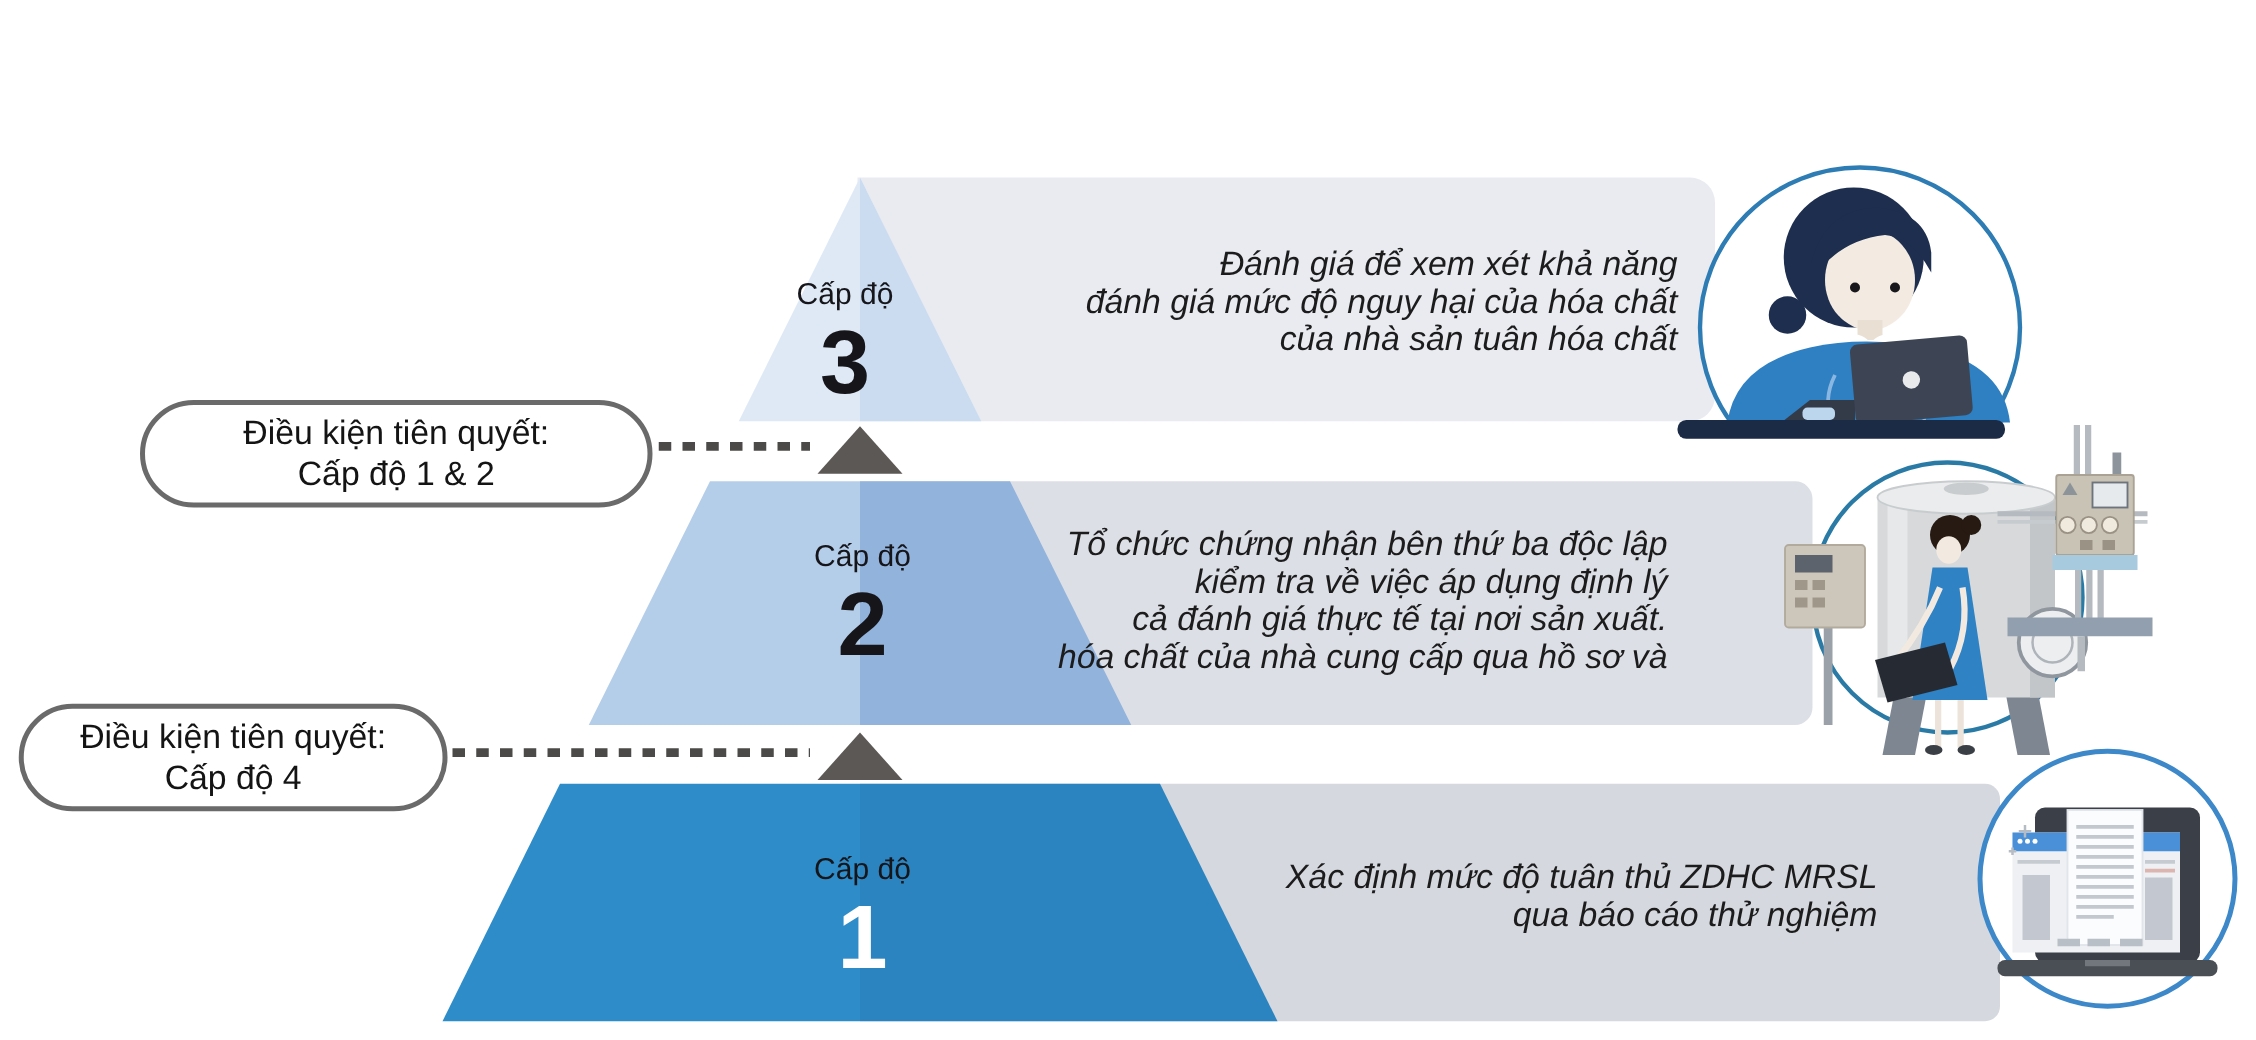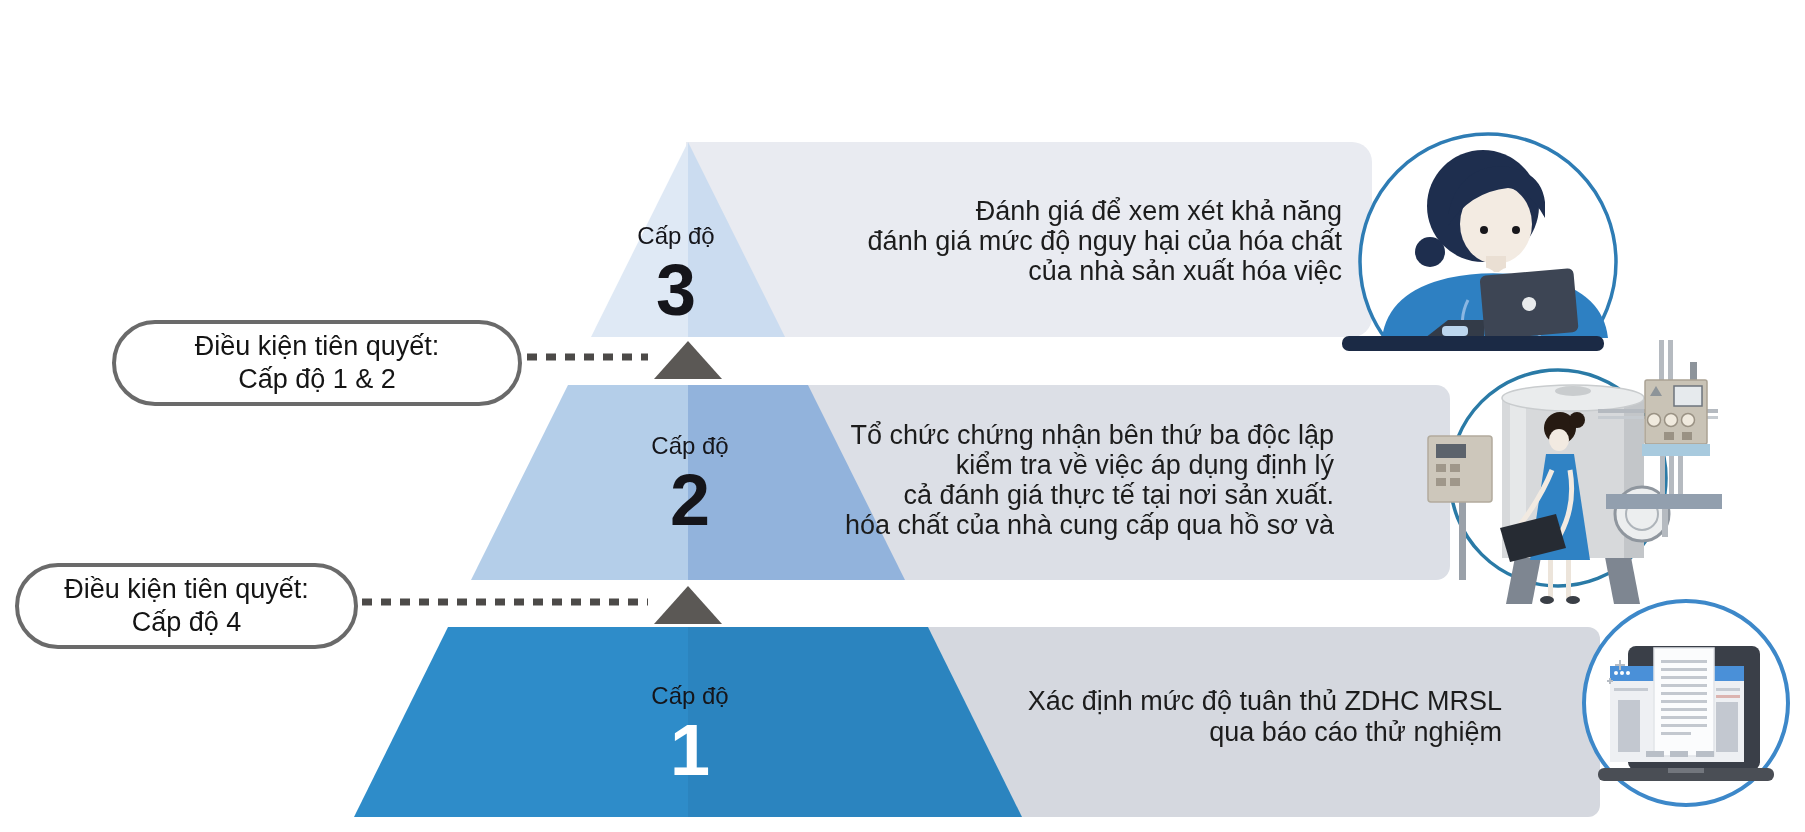--- a/index.html
+++ b/index.html
@@ -3,21 +3,21 @@
 <meta charset="utf-8">
 <style>
   html,body{margin:0;padding:0;background:#ffffff;}
   .canvas{position:relative;width:1805px;height:832px;background:#ffffff;overflow:hidden;
           font-family:"Liberation Sans", sans-serif;border-radius:29px;}
   .band{position:absolute;}
   .band3{left:686px;top:142px;width:686px;height:195px;background:#e9ebf1;border-radius:0 20px 20px 0;}
   .band2{left:688px;top:385px;width:762px;height:195px;background:#dcdfe6;border-radius:0 14px 14px 0;}
   .band1{left:688px;top:627px;width:912px;height:190px;background:#d5d8df;border-radius:0 12px 12px 0;}
   .overlay{position:absolute;left:0;top:0;width:1805px;height:832px;pointer-events:none;}
-  .band-text{position:absolute;text-align:right;font-size:27px;color:#1c1c1c;line-height:30px;white-space:nowrap;}
+  .band-text{position:absolute;text-align:right;font-size:27px;color:#1c1c1c;line-height:30px;white-space:nowrap;font-style:italic;}
   .bt3{right:463px;top:196px;}
   .bt2{right:471px;top:420px;}
   .bt1{right:303px;top:686px;line-height:31px;margin-left:34px;}
   .tier{position:absolute;width:160px;text-align:center;}
   .tier .tl{font-size:24px;color:#15151a;display:block;}
   .tier .tn{font-size:72px;font-weight:bold;color:#15151a;line-height:1.0;display:block;margin-top:4px;}
   .tier3{left:596px;top:222px;}
   .tier2{left:610px;top:432px;}
   .tier1{left:610px;top:682px;}
   .tier1 .tn{color:#ffffff;}
@@ -188,21 +188,21 @@
     <span class="tn">2</span>
   </div>
   <div class="tier tier1">
     <span class="tl">Cấp độ</span>
     <span class="tn">1</span>
   </div>
 
   <div class="band-text bt3">
     <div>Đánh giá để xem xét khả năng</div>
     <div>đánh giá mức độ nguy hại của hóa chất</div>
-    <div>của nhà sản xuất hóa việc</div>
+    <div>của nhà sản tuân hóa chất</div>
   </div>
   <div class="band-text bt2">
     <div>Tổ chức chứng nhận bên thứ ba độc lập</div>
     <div>kiểm tra về việc áp dụng định lý</div>
     <div>cả đánh giá thực tế tại nơi sản xuất.</div>
     <div>hóa chất của nhà cung cấp qua hồ sơ và</div>
   </div>
   <div class="band-text bt1">
     <div>Xác định mức độ tuân thủ ZDHC MRSL</div>
     <div>qua báo cáo thử nghiệm</div>

